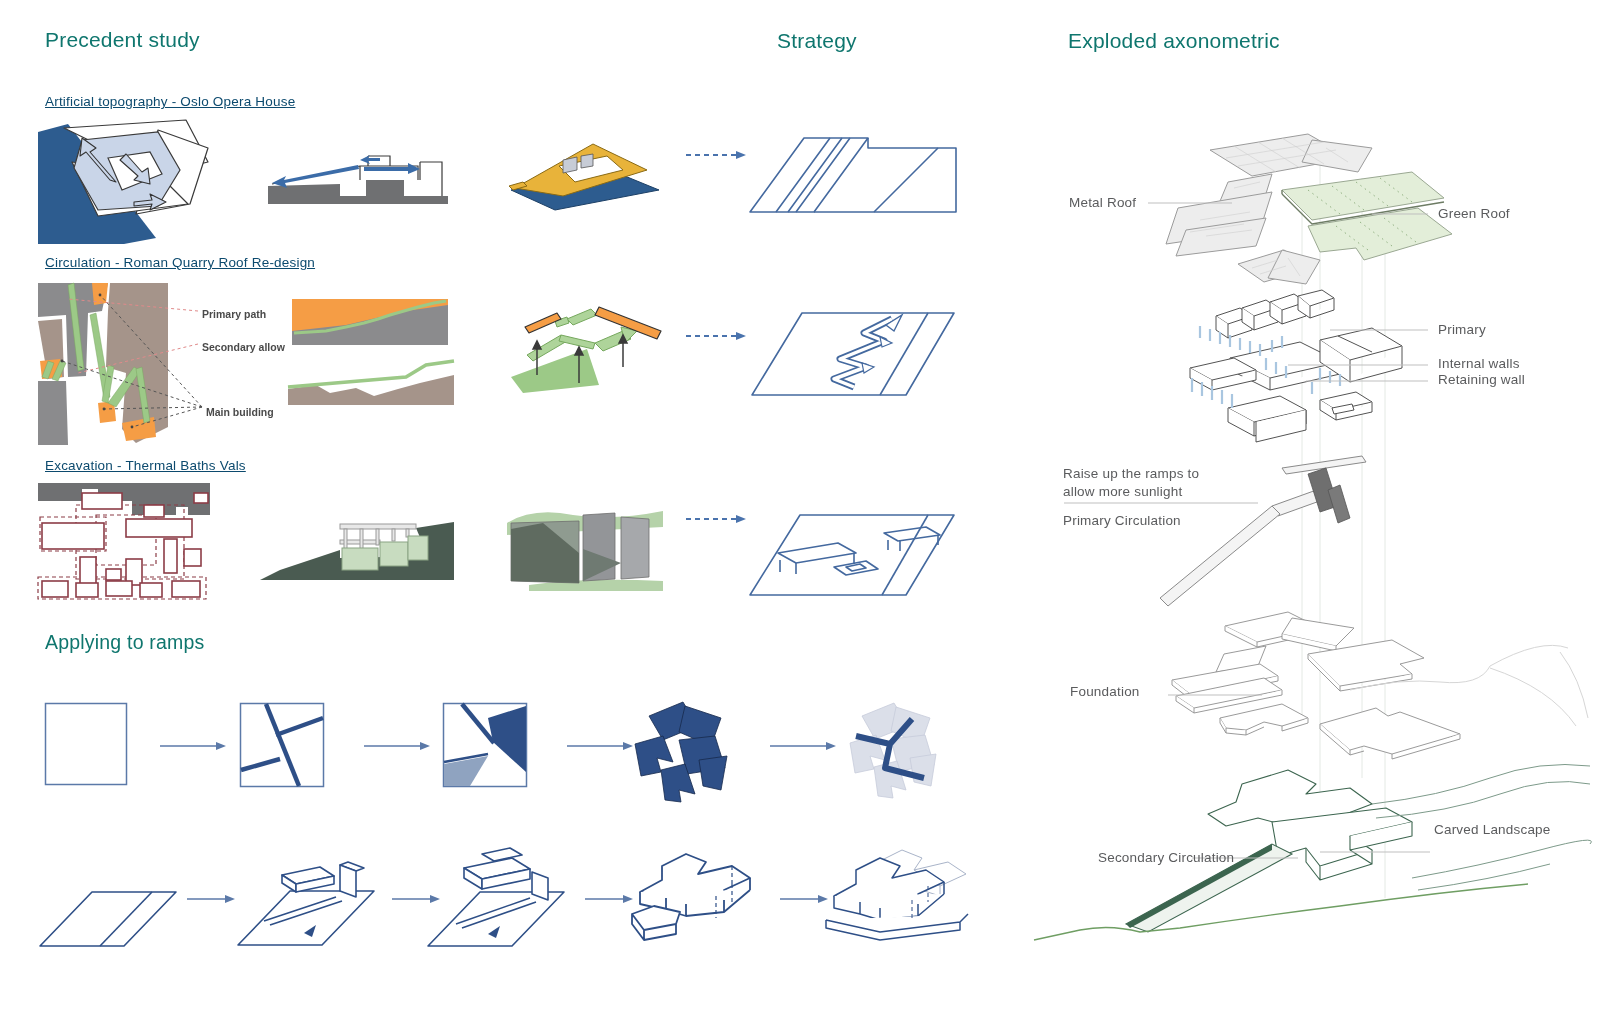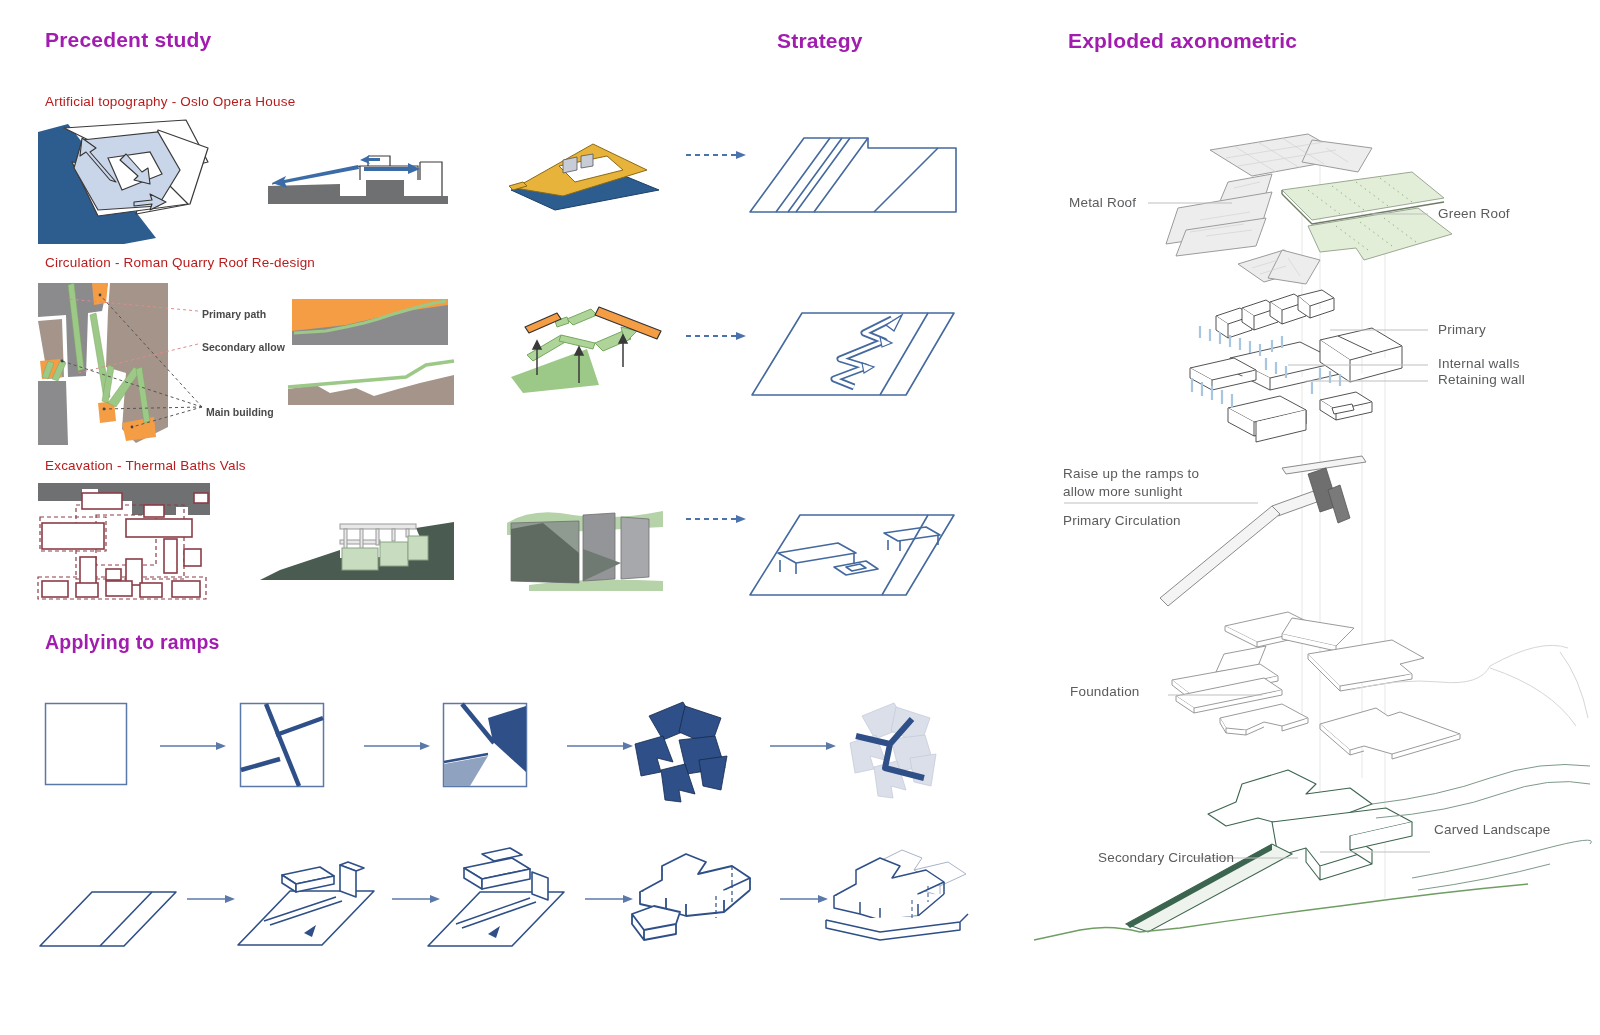--- a/index.html
+++ b/index.html
@@ -1,20 +1,20 @@
 <!DOCTYPE html>
 <html><head>
 <meta charset="utf-8">
 <style>
   html,body{margin:0;padding:0;}
   body{width:1600px;height:1035px;position:relative;background:#ffffff;
        font-family:"Liberation Sans", sans-serif;color:#2b2b2b;overflow:hidden;}
   .abs{position:absolute;}
-  .h1{font-size:21px;font-weight:700;color:#a21caf;letter-spacing:.2px;}
-  .h2{font-size:13.5px;font-weight:400;color:#b91c1c;letter-spacing:.2px;}
+  .h1{font-size:21px;font-weight:400;color:#0f766e;letter-spacing:.2px;}
+  .h2{font-size:13.5px;font-weight:400;color:#0c4a6e;letter-spacing:.2px;text-decoration:underline;}
   .lbl{font-size:13.5px;font-weight:400;color:#5a5b5d;letter-spacing:.2px;}
   .ann{font-size:10.5px;font-weight:700;color:#4a4a4a;}
   svg{display:block;overflow:visible;}
 </style>
 </head>
 <body>
 
 <div class="abs h1" style="left:45px;top:28px">Precedent study</div>
 <div class="abs h1" style="left:777px;top:29px">Strategy</div>
 <div class="abs h1" style="left:1068px;top:29px">Exploded axonometric</div>

